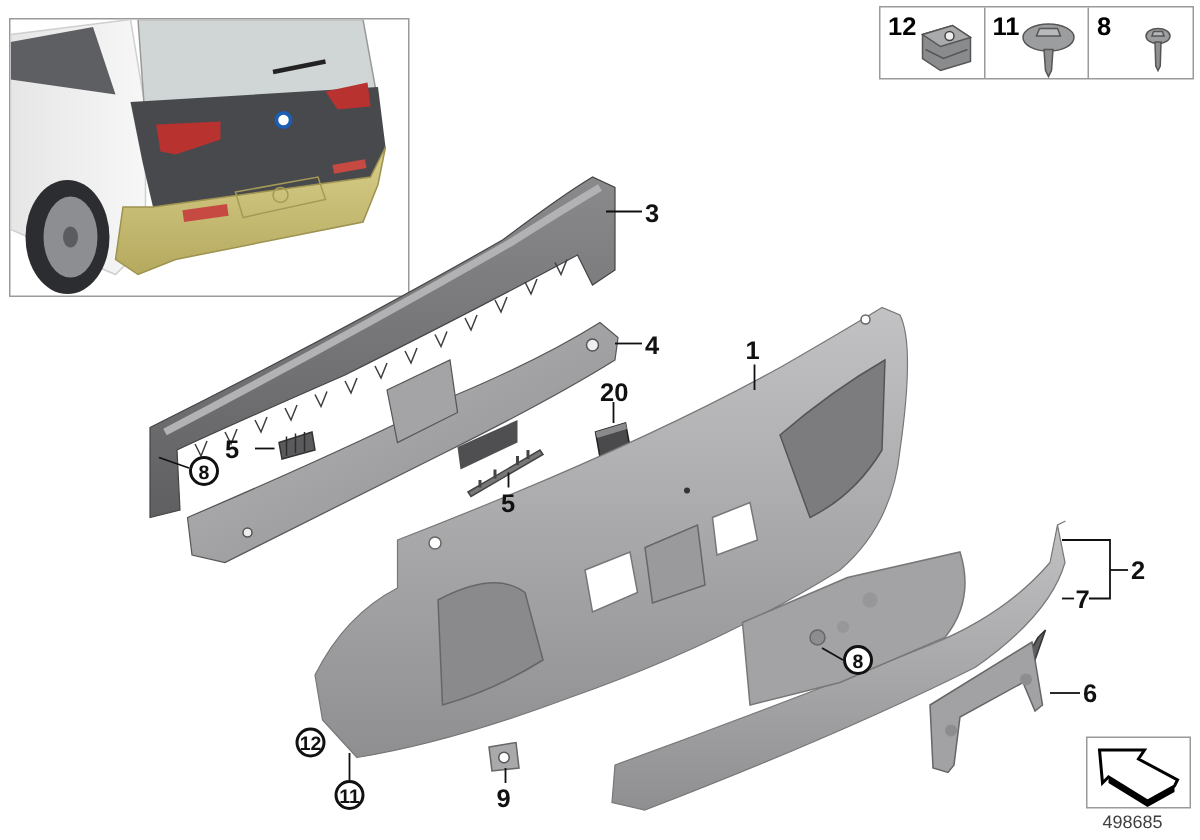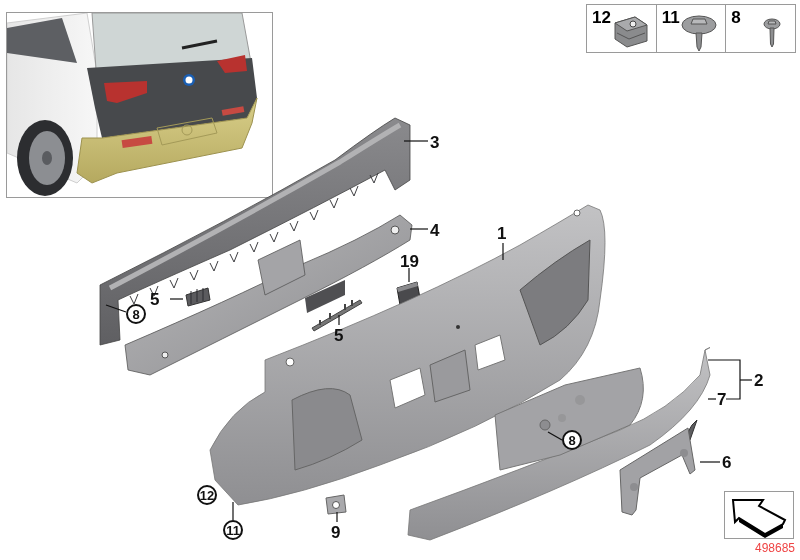--- a/index.html
+++ b/index.html
@@ -13,21 +13,21 @@
   .hw-cell { flex: 1; position: relative; border-right: 1px solid #9a9a9a; }
   .hw-cell:last-child { border-right: none; }
   .hw-num { position: absolute; left: 5px; top: 3px; font-weight: bold; font-size: 17px; color: #000; }
   .hw-svg { position: absolute; left: 20px; top: 6px; }
   .label { position: absolute; font-weight: bold; font-size: 17px; color: #111; line-height: 1; }
   .circled { position: absolute; width: 20px; height: 20px; border: 2px solid #111; border-radius: 50%;
              background: #fff; font-weight: bold; font-size: 13px; color: #111;
              display: flex; align-items: center; justify-content: center; box-sizing: border-box; }
   .nav-box { position: absolute; left: 724px; top: 491px; width: 68px; height: 46px;
              border: 1px solid #9a9a9a; background: #fff; cursor: pointer; }
-  .diagram-id { position: absolute; left: 735px; top: 541px; font-size: 12px; color: #ef4444; margin-left: 20px; }
+  .diagram-id { position: absolute; left: 735px; top: 541px; font-size: 12px; color: #404040; }
 </style>
 </head>
 <body>
 
 <div class="canvas">
 
   <div class="inset">
     <svg width="265" height="184" viewBox="0 0 265 184">
       <defs>
         <linearGradient id="bodyG" x1="0" y1="0" x2="1" y2="0">
@@ -188,21 +188,21 @@
       <path d="M700 462 L720 462"></path>
       <path d="M548 432 L562 440"></path>
       <path d="M233 502 L233 520"></path>
       <path d="M337 512 L337 522"></path>
     </g>
   </svg>
 
   <span class="label" style="left:430px;top:134px">3</span>
   <span class="label" style="left:430px;top:222px">4</span>
   <span class="label" style="left:497px;top:225px">1</span>
-  <span class="label" style="left:400px;top:253px">19</span>
+  <span class="label" style="left:400px;top:253px">20</span>
   <span class="label" style="left:150px;top:291px">5</span>
   <span class="label" style="left:334px;top:327px">5</span>
   <span class="label" style="left:754px;top:372px">2</span>
   <span class="label" style="left:717px;top:391px">7</span>
   <span class="label" style="left:722px;top:454px">6</span>
   <span class="label" style="left:331px;top:524px">9</span>
 
   <span class="circled" style="left:126px;top:304px">8</span>
   <span class="circled" style="left:562px;top:430px">8</span>
   <span class="circled" style="left:197px;top:485px">12</span>

